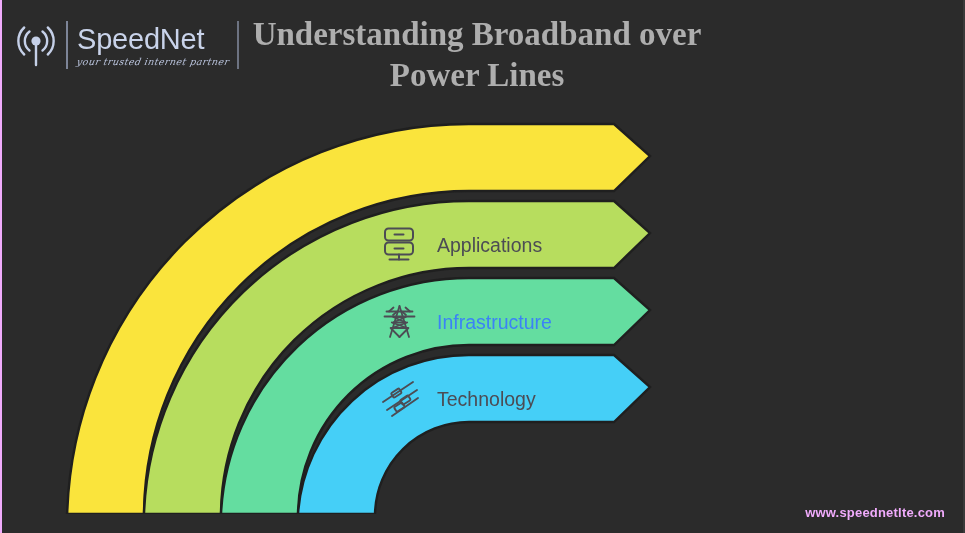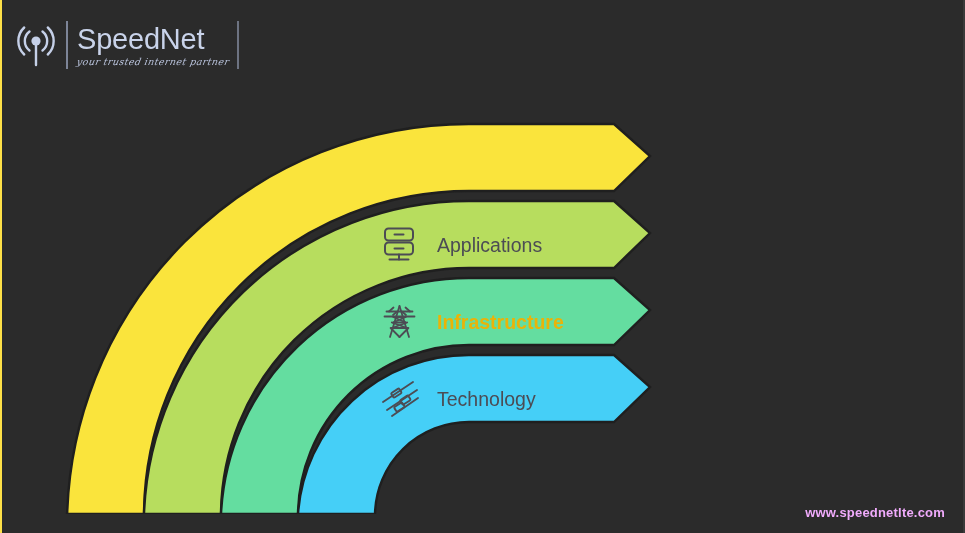--- a/index.html
+++ b/index.html
@@ -8,21 +8,21 @@
     background: #1d1d1d;
   }
   #slide {
     position: relative;
     width: 965px;
     height: 533px;
     background: #2b2b2b;
     overflow: hidden;
     font-family: "Liberation Sans", sans-serif;
     box-sizing: border-box;
-    border-left: 2px solid #fde047;
+    border-left: 2px solid #f0abfc;
     border-right: 2px solid #3a3a3a;
   }
 
   
   #logo-block {
     position: absolute;
     left: 10px;
     top: 17px;
     display: flex;
     align-items: center;
@@ -149,21 +149,22 @@
     </svg>
     <div class="logo-rule"></div>
     <div id="logo-words">
       <div id="logo-name" style="color: rgb(201, 211, 234);">SpeedNet</div>
       <div id="logo-tagline">your trusted internet partner</div>
     </div>
     <div class="logo-rule2"></div>
   </div>
 
   <div id="slide-title" style="color: rgb(174, 174, 174);">
-    <br>
+    <span>Understanding Broadband over</span><br>
+    <span>Power Lines</span>
   </div>
 
   <div id="arc-wrap">
     <svg id="arc-svg" width="700" height="402" viewBox="0 0 700 402">
       <defs>
         <clipPath id="clipAll">
             <rect x="0" y="0" width="700" height="402"></rect>
           </clipPath>
       </defs>
       <g clip-path="url(#clipAll)" stroke="#1f1f1f" stroke-width="2.4">
@@ -243,21 +244,21 @@
           <path d="M11.6 25 L27.4 25"></path>
           <path d="M13.2 14 L25.8 19.5"></path>
           <path d="M25.8 14 L13.2 19.5"></path>
           <path d="M11.8 19.5 L27.2 25"></path>
           <path d="M27.2 19.5 L11.8 25"></path>
           <path d="M10.6 25 L19.5 34"></path>
           <path d="M28.4 25 L19.5 34"></path>
         </g>
       </svg>
     </div>
-    <div class="band-label" style="color: #eab308; font-weight: bold;">Infrastructure</div>
+    <div class="band-label" style="color: #3b82f6;">Infrastructure</div>
   </div>
 
   <div class="band-row" id="row-3">
     <div class="band-icon">
       <svg width="40" height="38" viewBox="0 0 40 38">
         <g fill="none" stroke="#4c4c54" stroke-width="1.9" stroke-linecap="round" stroke-linejoin="round">
           <path d="M3 22 L33 2"></path>
           <path d="M7 30 L37 10"></path>
           <path d="M12 36 L38 18"></path>
           <rect x="11.5" y="10.5" width="9.5" height="5.5" rx="1.2" transform="rotate(-33 16 13)"></rect>

